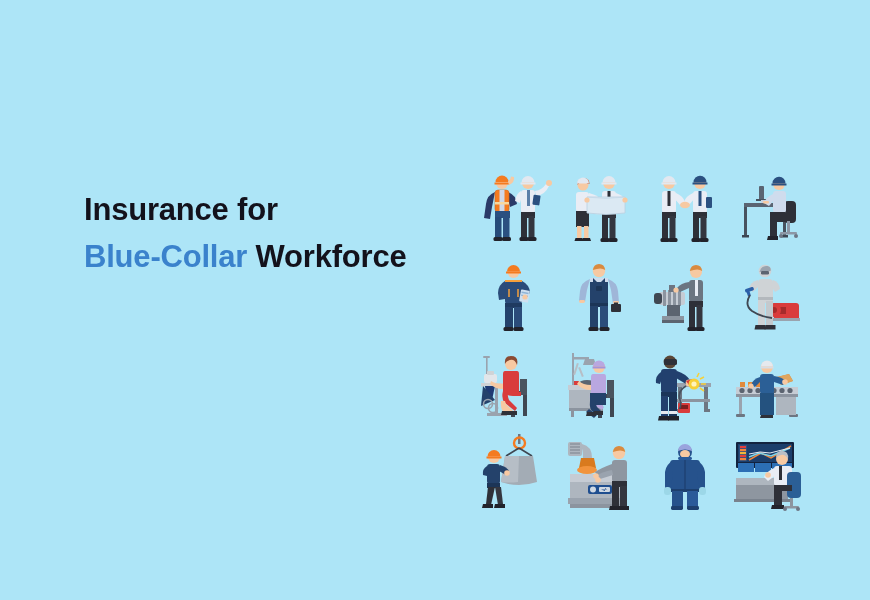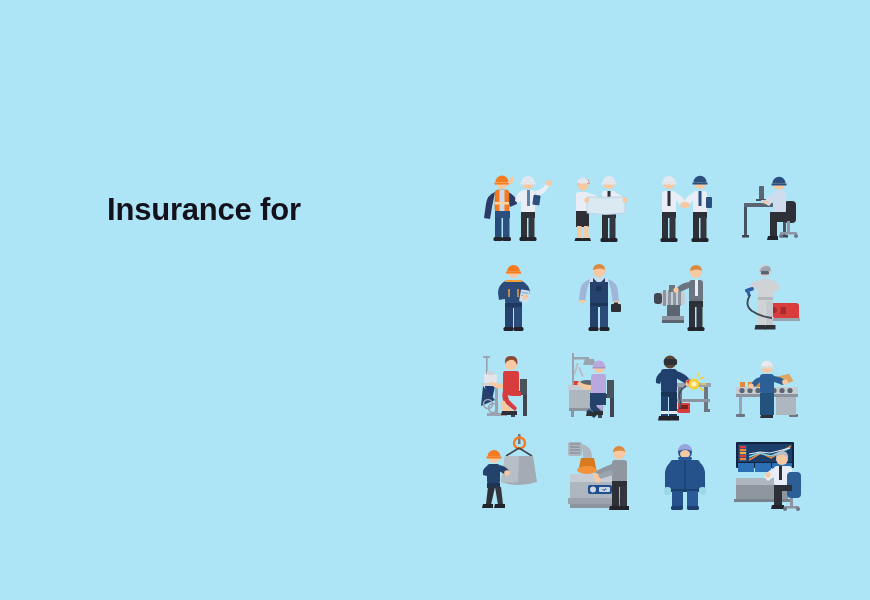--- a/index.html
+++ b/index.html
@@ -18,21 +18,20 @@
   .headline{
     position:absolute;
     left:84px;top:186px;
     width:380px;
     line-height:47px;
     font-size:31px;
     font-weight:600;
     letter-spacing:-0.2px;
     color:#13121c;
     white-space:nowrap;
-    margin-left:23px;
   }
   .headline .line{display:block;}
   .accent{color:#3a82cc;}
 
   .illus-grid{
     position:absolute;
     left:472px;top:160px;
     width:340px;height:358px;
     display:grid;
     grid-template-columns:repeat(4,85px);
@@ -44,20 +43,21 @@
   }
   .cell svg{display:block;}
 </style>
 </head>
 <body>
 
 <div class="banner">
 
   <div class="headline">
     <span class="line">Insurance for</span>
+    <span class="line"><span class="accent">Blue-Collar</span><span> Workforce</span></span>
   </div>
 
   <div class="illus-grid">
 
     <div class="cell">
       <span>
       <svg width="80" height="86" viewBox="0 0 80 86">
         <g>
 
           <path d="M20 30 q-8 3 -9 12 l-2 14 6 1 2-12z" fill="#2b3a67"></path>

